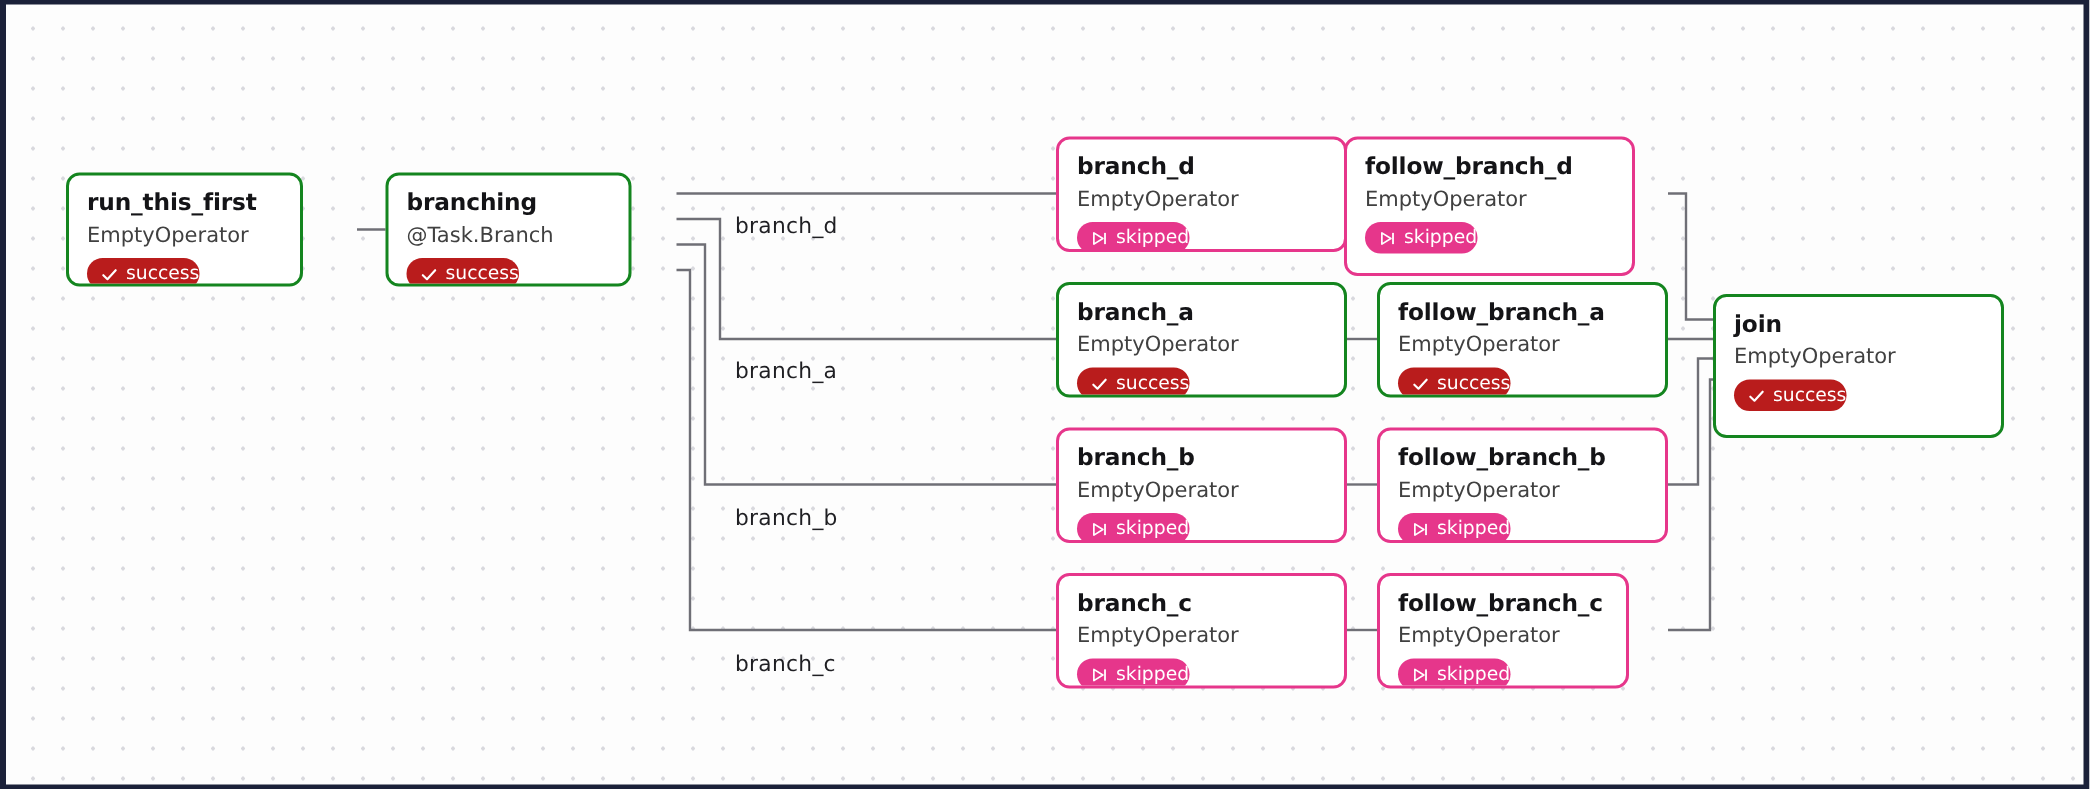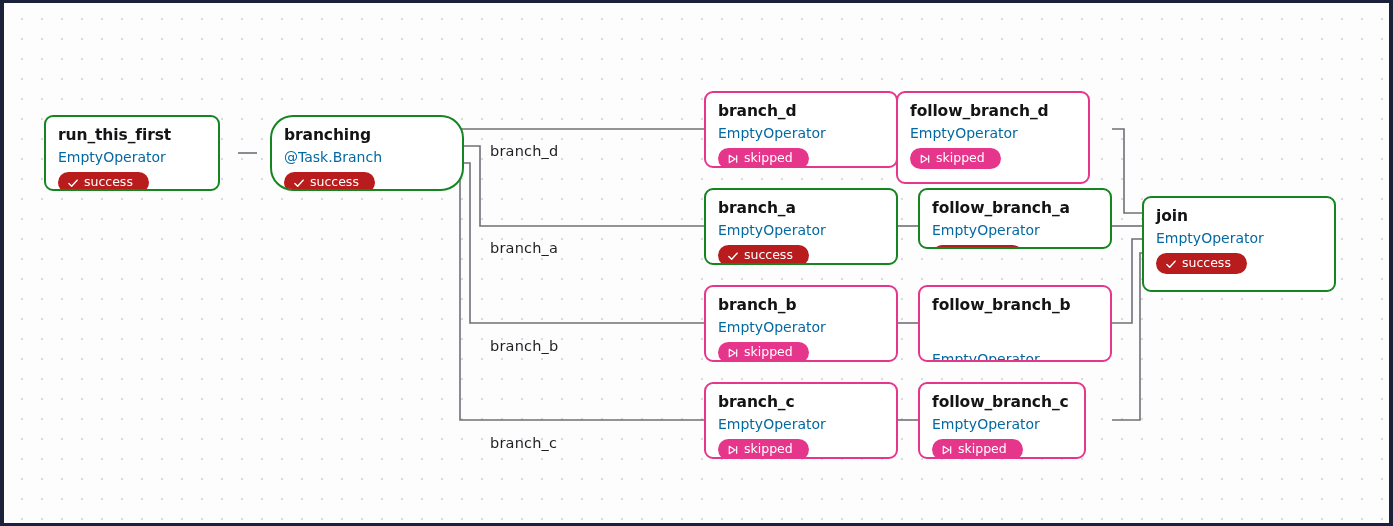--- a/index.html
+++ b/index.html
@@ -64,31 +64,31 @@
     font-size: 15.5px;
     font-weight: bold;
     color: #141417;
     line-height: 1.1;
     letter-spacing: -0.1px;
     margin: 0 0 6px 0;
     white-space: nowrap;
   }
   .node-type {
     font-size: 14px;
-    color: #0369a1;
+    color: #404040;
     line-height: 1.1;
     margin: 0 0 7px 0;
     white-space: nowrap;
   }
   .badge {
     display: inline-flex;
     align-items: center;
     gap: 5px;
     border-radius: 999px;
-    padding: 3px 16px 3px 9px;
+    padding: 3px 0 3px 9px;
     font-size: 12.5px;
     color: #ffffff;
     line-height: 1.15;
     white-space: nowrap;
   }
   .badge.success { background: #b91c1c; }
   .badge.skipped { background: #e6368b; }
   .badge-icon {
     display: inline-flex;
     align-items: center;
@@ -121,33 +121,33 @@
     </svg>
 
   <div id="label-layer">
       <div class="edge-label" style="left: 486px; top: 140px;">branch_d</div>
       <div class="edge-label" style="left: 486px; top: 237px;">branch_a</div>
       <div class="edge-label" style="left: 486px; top: 335px;">branch_b</div>
       <div class="edge-label" style="left: 486px; top: 432px;">branch_c</div>
     </div>
 
   <div id="node-layer">
-      <div class="node state-success" style="left: 40px; top: 112px; width: 176px; height: 76px;">
+      <div class="node state-success" style="left: 40px; top: 112px; width: 158px; height: 76px;">
         <div class="node-title">run_this_first</div>
         <div class="node-type">EmptyOperator</div>
         <span class="badge success">
           <span class="badge-icon">
             <svg width="12" height="12" viewBox="0 0 16 16" aria-hidden="true">
               <path d="M2.5 8.6 L6.2 12.2 L13.5 4.2" fill="none" stroke="#ffffff" stroke-width="1.9" stroke-linecap="round" stroke-linejoin="round"></path>
             </svg>
           </span>
           <span class="badge-label">success</span>
         </span>
       </div>
-      <div class="node state-success" style="left: 266px; top: 112px; width: 194px; height: 76px; border-radius: 23px;">
+      <div class="node state-success" style="left: 253px; top: 112px; width: 164px; height: 76px;">
         <div class="node-title">branching</div>
         <div class="node-type">@Task.Branch</div>
         <span class="badge success">
           <span class="badge-icon">
             <svg width="12" height="12" viewBox="0 0 16 16" aria-hidden="true">
               <path d="M2.5 8.6 L6.2 12.2 L13.5 4.2" fill="none" stroke="#ffffff" stroke-width="1.9" stroke-linecap="round" stroke-linejoin="round"></path>
             </svg>
           </span>
           <span class="badge-label">success</span>
         </span>
@@ -183,21 +183,21 @@
         <div class="node-type">EmptyOperator</div>
         <span class="badge success">
           <span class="badge-icon">
             <svg width="12" height="12" viewBox="0 0 16 16" aria-hidden="true">
               <path d="M2.5 8.6 L6.2 12.2 L13.5 4.2" fill="none" stroke="#ffffff" stroke-width="1.9" stroke-linecap="round" stroke-linejoin="round"></path>
             </svg>
           </span>
           <span class="badge-label">success</span>
         </span>
       </div>
-      <div class="node state-success" style="left: 914px; top: 185px; width: 194px; height: 61px;">
+      <div class="node state-success" style="left: 914px; top: 185px; width: 194px; height: 77px;">
         <div class="node-title">follow_branch_a</div>
         <div class="node-type">EmptyOperator</div>
         <span class="badge success">
           <span class="badge-icon">
             <svg width="12" height="12" viewBox="0 0 16 16" aria-hidden="true">
               <path d="M2.5 8.6 L6.2 12.2 L13.5 4.2" fill="none" stroke="#ffffff" stroke-width="1.9" stroke-linecap="round" stroke-linejoin="round"></path>
             </svg>
           </span>
           <span class="badge-label">success</span>
         </span>
@@ -220,21 +220,21 @@
         <span class="badge skipped">
           <span class="badge-icon">
             <svg width="12" height="12" viewBox="0 0 16 16" aria-hidden="true">
               <path d="M3 3 L11 8 L3 13 Z" fill="none" stroke="#ffffff" stroke-width="1.5" stroke-linejoin="round"></path>
               <rect x="12.1" y="3" width="1.6" height="10" fill="#ffffff"></rect>
             </svg>
           </span>
           <span class="badge-label">skipped</span>
         </span>
       </div>
-      <div class="node state-skipped" style="left: 914px; top: 282px; width: 194px; height: 77px; gap: 32px;">
+      <div class="node state-skipped" style="left: 914px; top: 282px; width: 194px; height: 77px;">
         <div class="node-title">follow_branch_b</div>
         <div class="node-type">EmptyOperator</div>
         <span class="badge skipped">
           <span class="badge-icon">
             <svg width="12" height="12" viewBox="0 0 16 16" aria-hidden="true">
               <path d="M3 3 L11 8 L3 13 Z" fill="none" stroke="#ffffff" stroke-width="1.5" stroke-linejoin="round"></path>
               <rect x="12.1" y="3" width="1.6" height="10" fill="#ffffff"></rect>
             </svg>
           </span>
           <span class="badge-label">skipped</span>

